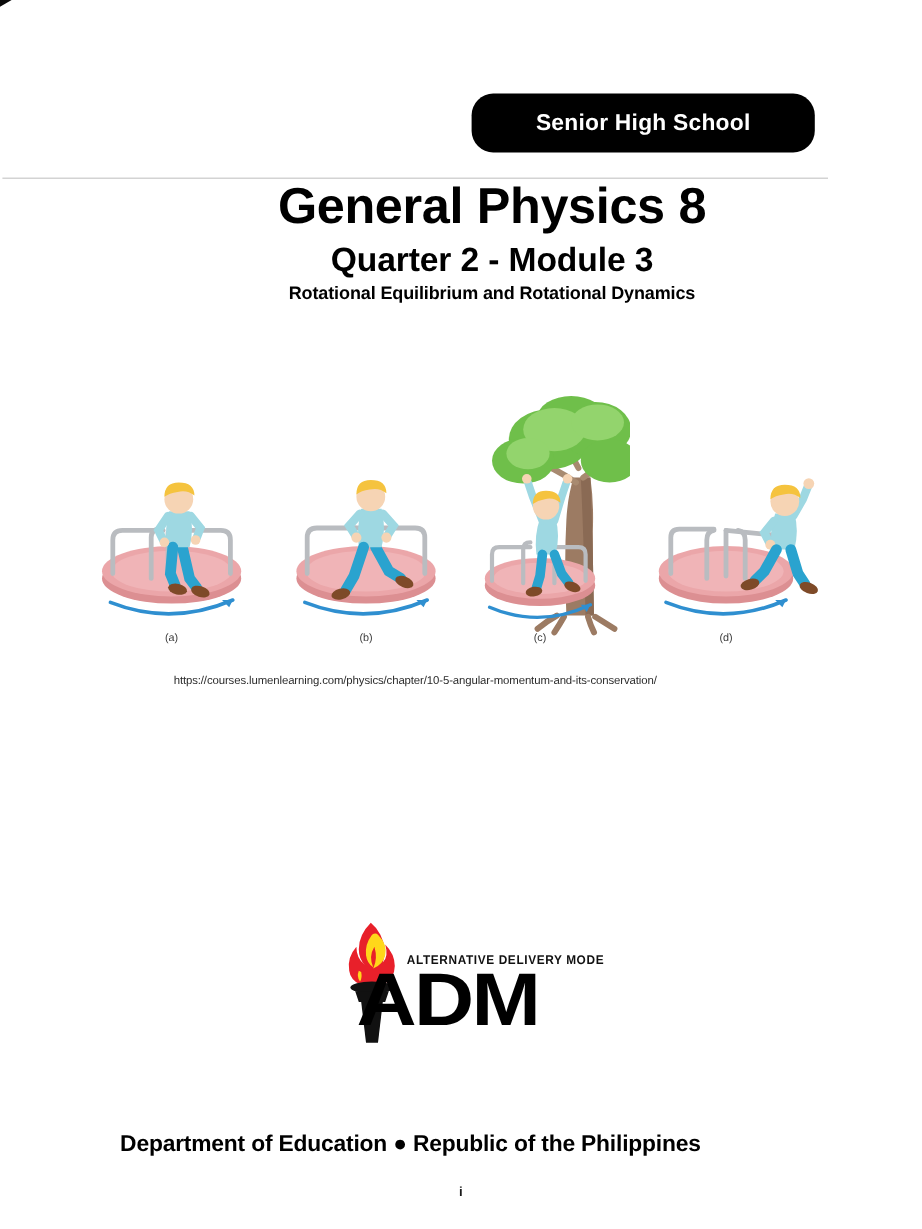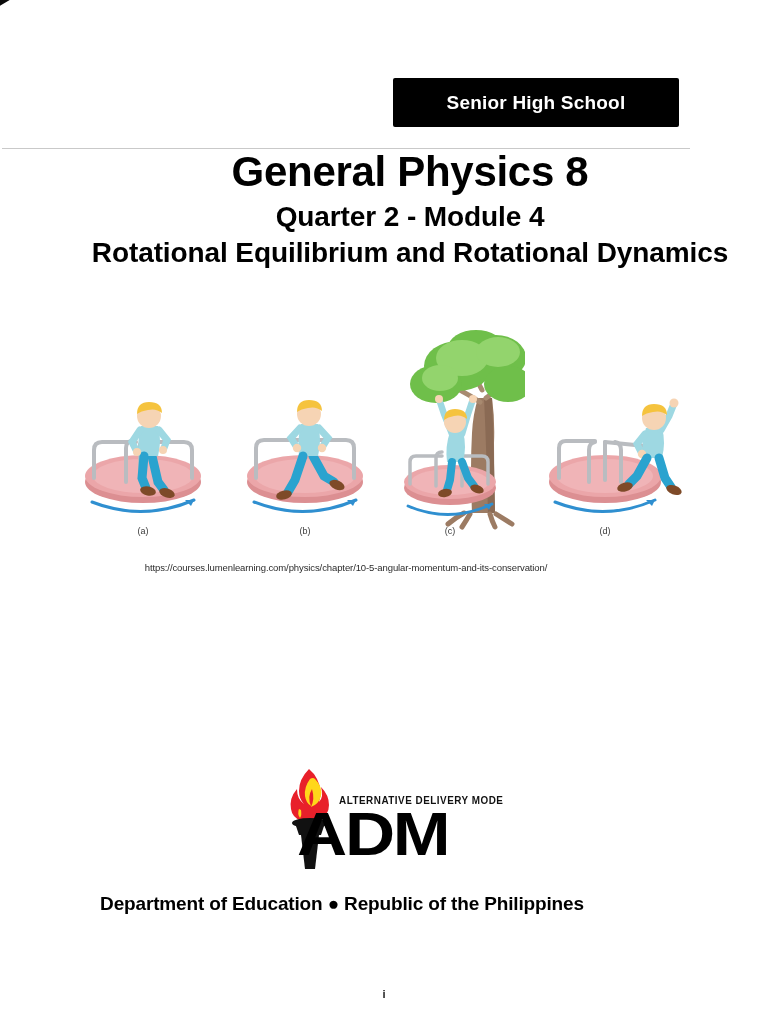--- a/index.html
+++ b/index.html
@@ -60,21 +60,21 @@
   }
 
   
   #shs-badge {
     position: absolute;
     left: 393px;
     top: 78px;
     width: 286px;
     height: 49px;
     background: #000000;
-    border-radius: 2px;
+    border-radius: 18px;
     display: flex;
     align-items: center;
     justify-content: center;
   }
   #shs-badge .label {
     color: #ffffff;
     font-size: 19px;
     font-weight: 700;
     letter-spacing: 0.2px;
   }
@@ -97,21 +97,21 @@
   }
   #quarter-module {
     font-size: 28px;
     font-weight: 700;
     letter-spacing: -0.1px;
     line-height: 1.12;
     margin: 6px 0 0 0;
     padding-left: 52px;
   }
   #module-topic {
-    font-size: 28px;
+    font-size: 15px;
     font-weight: 700;
     letter-spacing: -0.1px;
     line-height: 1.12;
     margin: 5px 0 0 0;
     padding-left: 52px;
   }
 
   
   #figure-block {
     position: absolute;
@@ -181,21 +181,21 @@
     color: #000000;
     line-height: 1;
     transform: scaleX(1.12);
     transform-origin: left top;
   }
 
   
   #deped-footer {
     position: absolute;
     left: 0;
-    top: 893px;
+    top: 943px;
     width: 684px;
     text-align: center;
     font-size: 19px;
     font-weight: 700;
     letter-spacing: -0.15px;
   }
   #page-number {
     position: absolute;
     left: 0;
     top: 988px;
@@ -219,21 +219,21 @@
   </div>
 
   <div id="header-rule"></div>
 
   <div id="shs-badge">
     <span class="label">Senior High School</span>
   </div>
 
   <div id="title-block">
     <h1 id="main-title">General Physics 8</h1>
-    <div id="quarter-module">Quarter 2 - Module 4</div>
+    <div id="quarter-module">Quarter 2 - Module 3</div>
     <div id="module-topic">Rotational Equilibrium and Rotational Dynamics</div>
   </div>
 
   <div id="figure-block">
     <div id="figure-panels">
 
       <div class="panel" style="left:78px;">
         <svg width="130" height="200" viewBox="0 0 130 200">
 
           <ellipse cx="65" cy="152" rx="58" ry="21" fill="#dc8f92"></ellipse>

